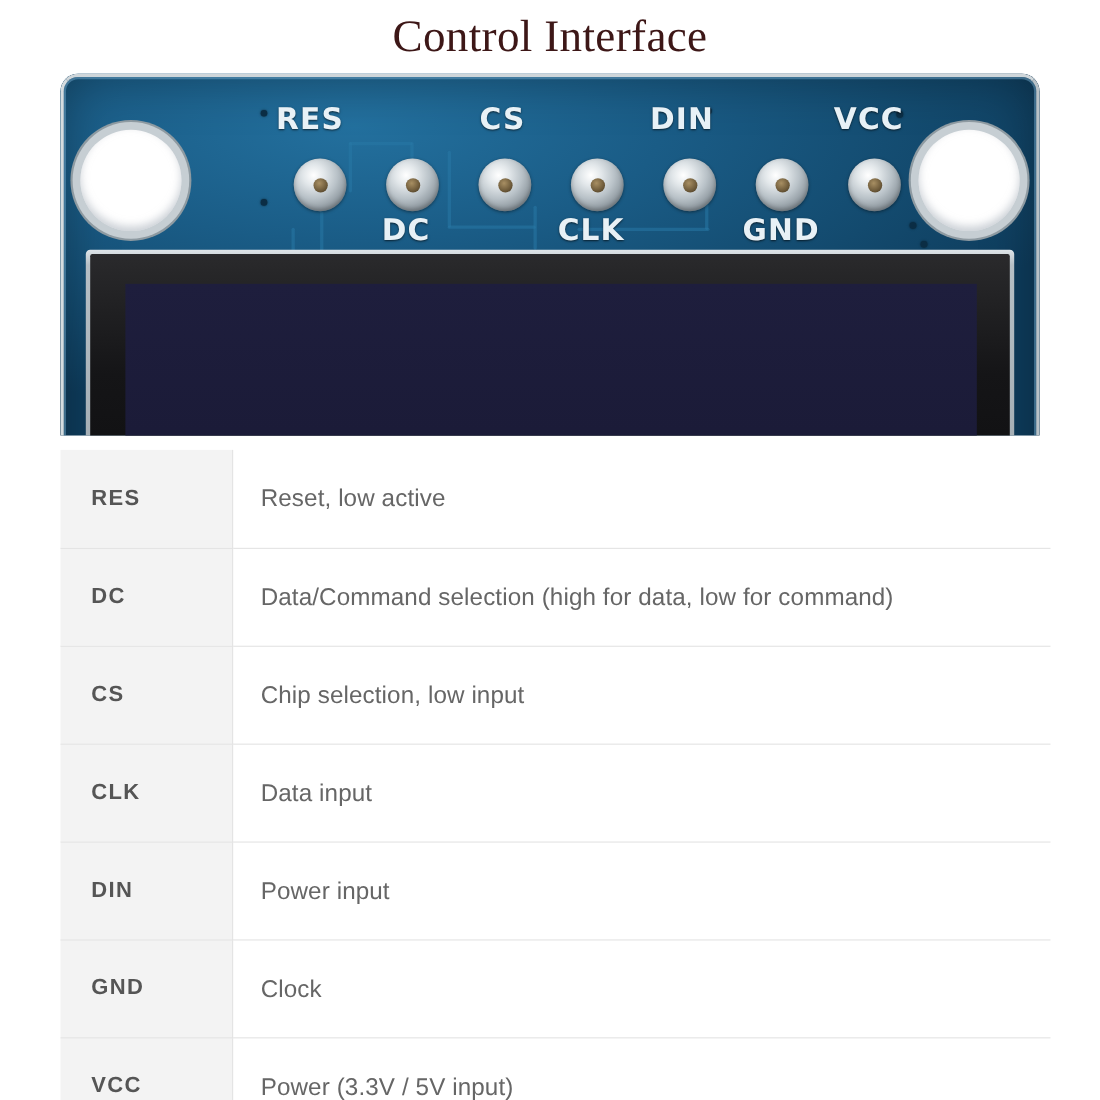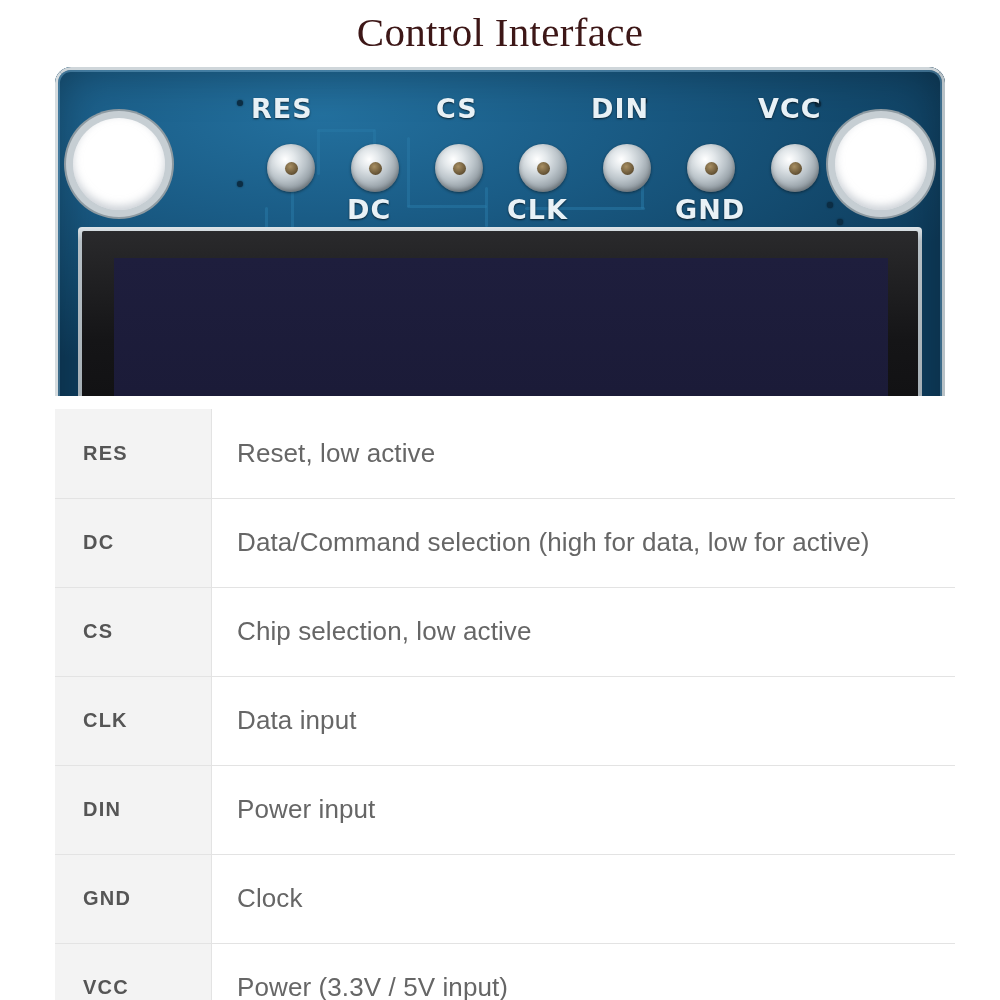--- a/index.html
+++ b/index.html
@@ -191,21 +191,21 @@
     font-family: "Liberation Sans", sans-serif;
     font-size: 20px;
     font-weight: bold;
     color: #555555;
     letter-spacing: 1.2px;
   }
   .pin-table td.pin-desc {
     background: #ffffff;
     padding-left: 25px;
     font-family: "Liberation Sans", sans-serif;
-    font-size: 26px;
+    font-size: 22px;
     font-weight: 400;
     color: #666666;
     letter-spacing: 0.1px;
   }
 </style>
 </head>
 <body>
 
 <div class="page-title">Control Interface</div>
 
@@ -262,25 +262,25 @@
 </div>
 
 <table class="pin-table">
   <tbody>
     <tr>
       <td class="pin-name">RES</td>
       <td class="pin-desc">Reset, low active</td>
     </tr>
     <tr>
       <td class="pin-name">DC</td>
-      <td class="pin-desc">Data/Command selection (high for data, low for active)</td>
+      <td class="pin-desc">Data/Command selection (high for data, low for command)</td>
     </tr>
     <tr>
       <td class="pin-name">CS</td>
-      <td class="pin-desc">Chip selection, low active</td>
+      <td class="pin-desc">Chip selection, low input</td>
     </tr>
     <tr>
       <td class="pin-name">CLK</td>
       <td class="pin-desc">Data input</td>
     </tr>
     <tr>
       <td class="pin-name">DIN</td>
       <td class="pin-desc">Power input</td>
     </tr>
     <tr>

